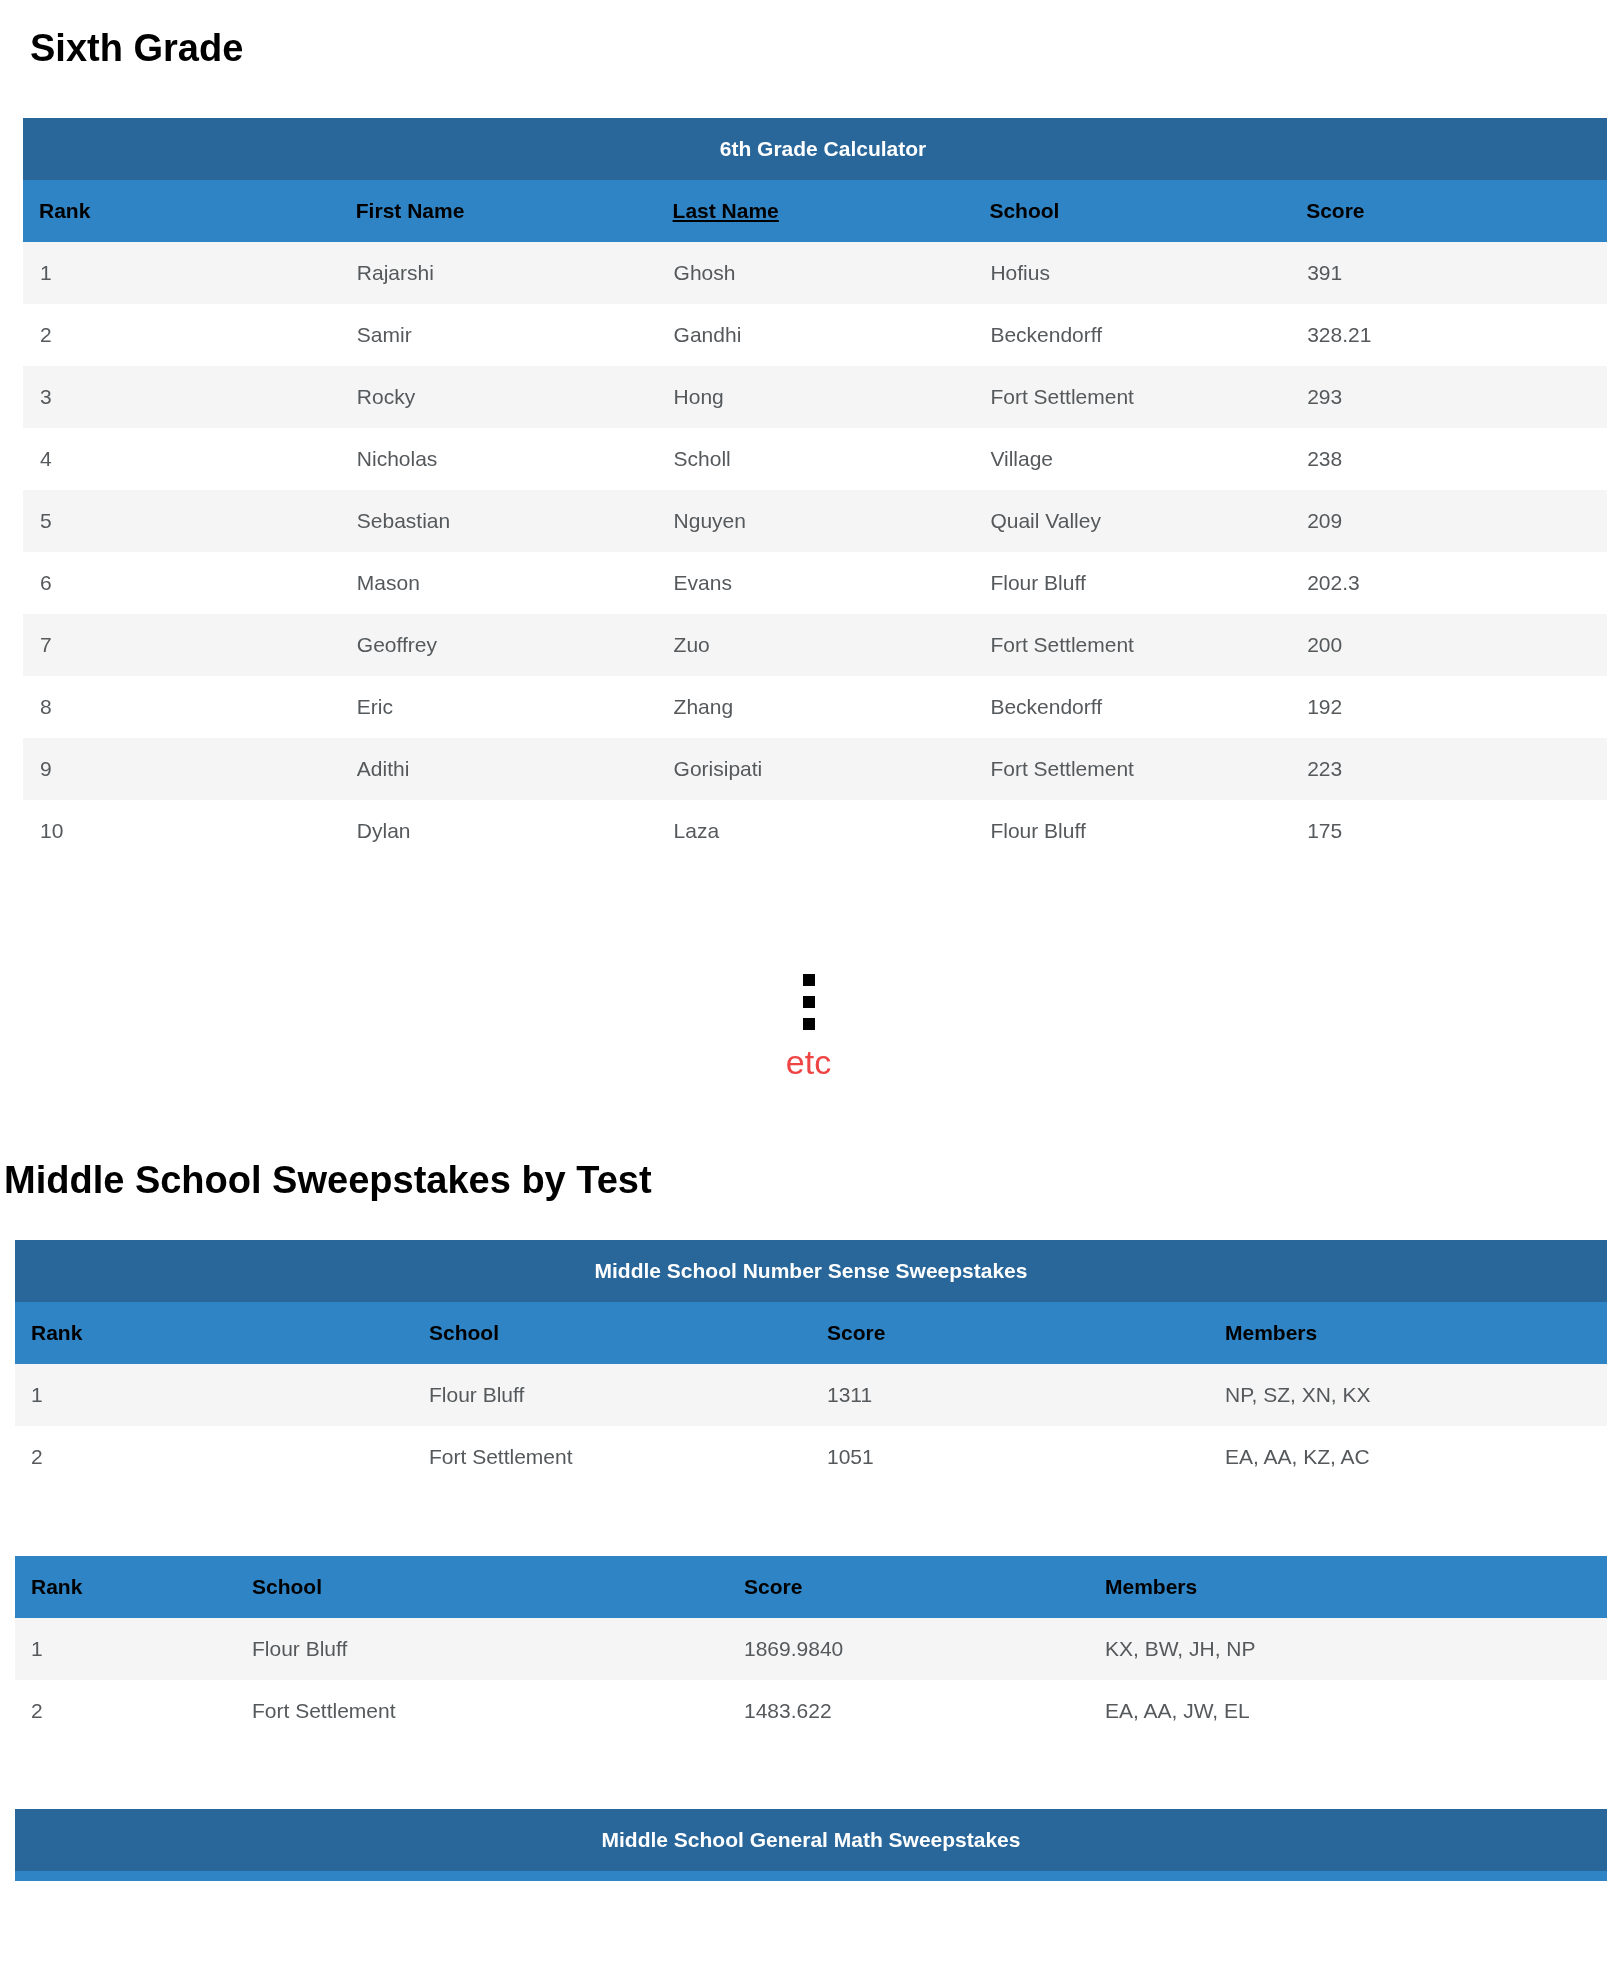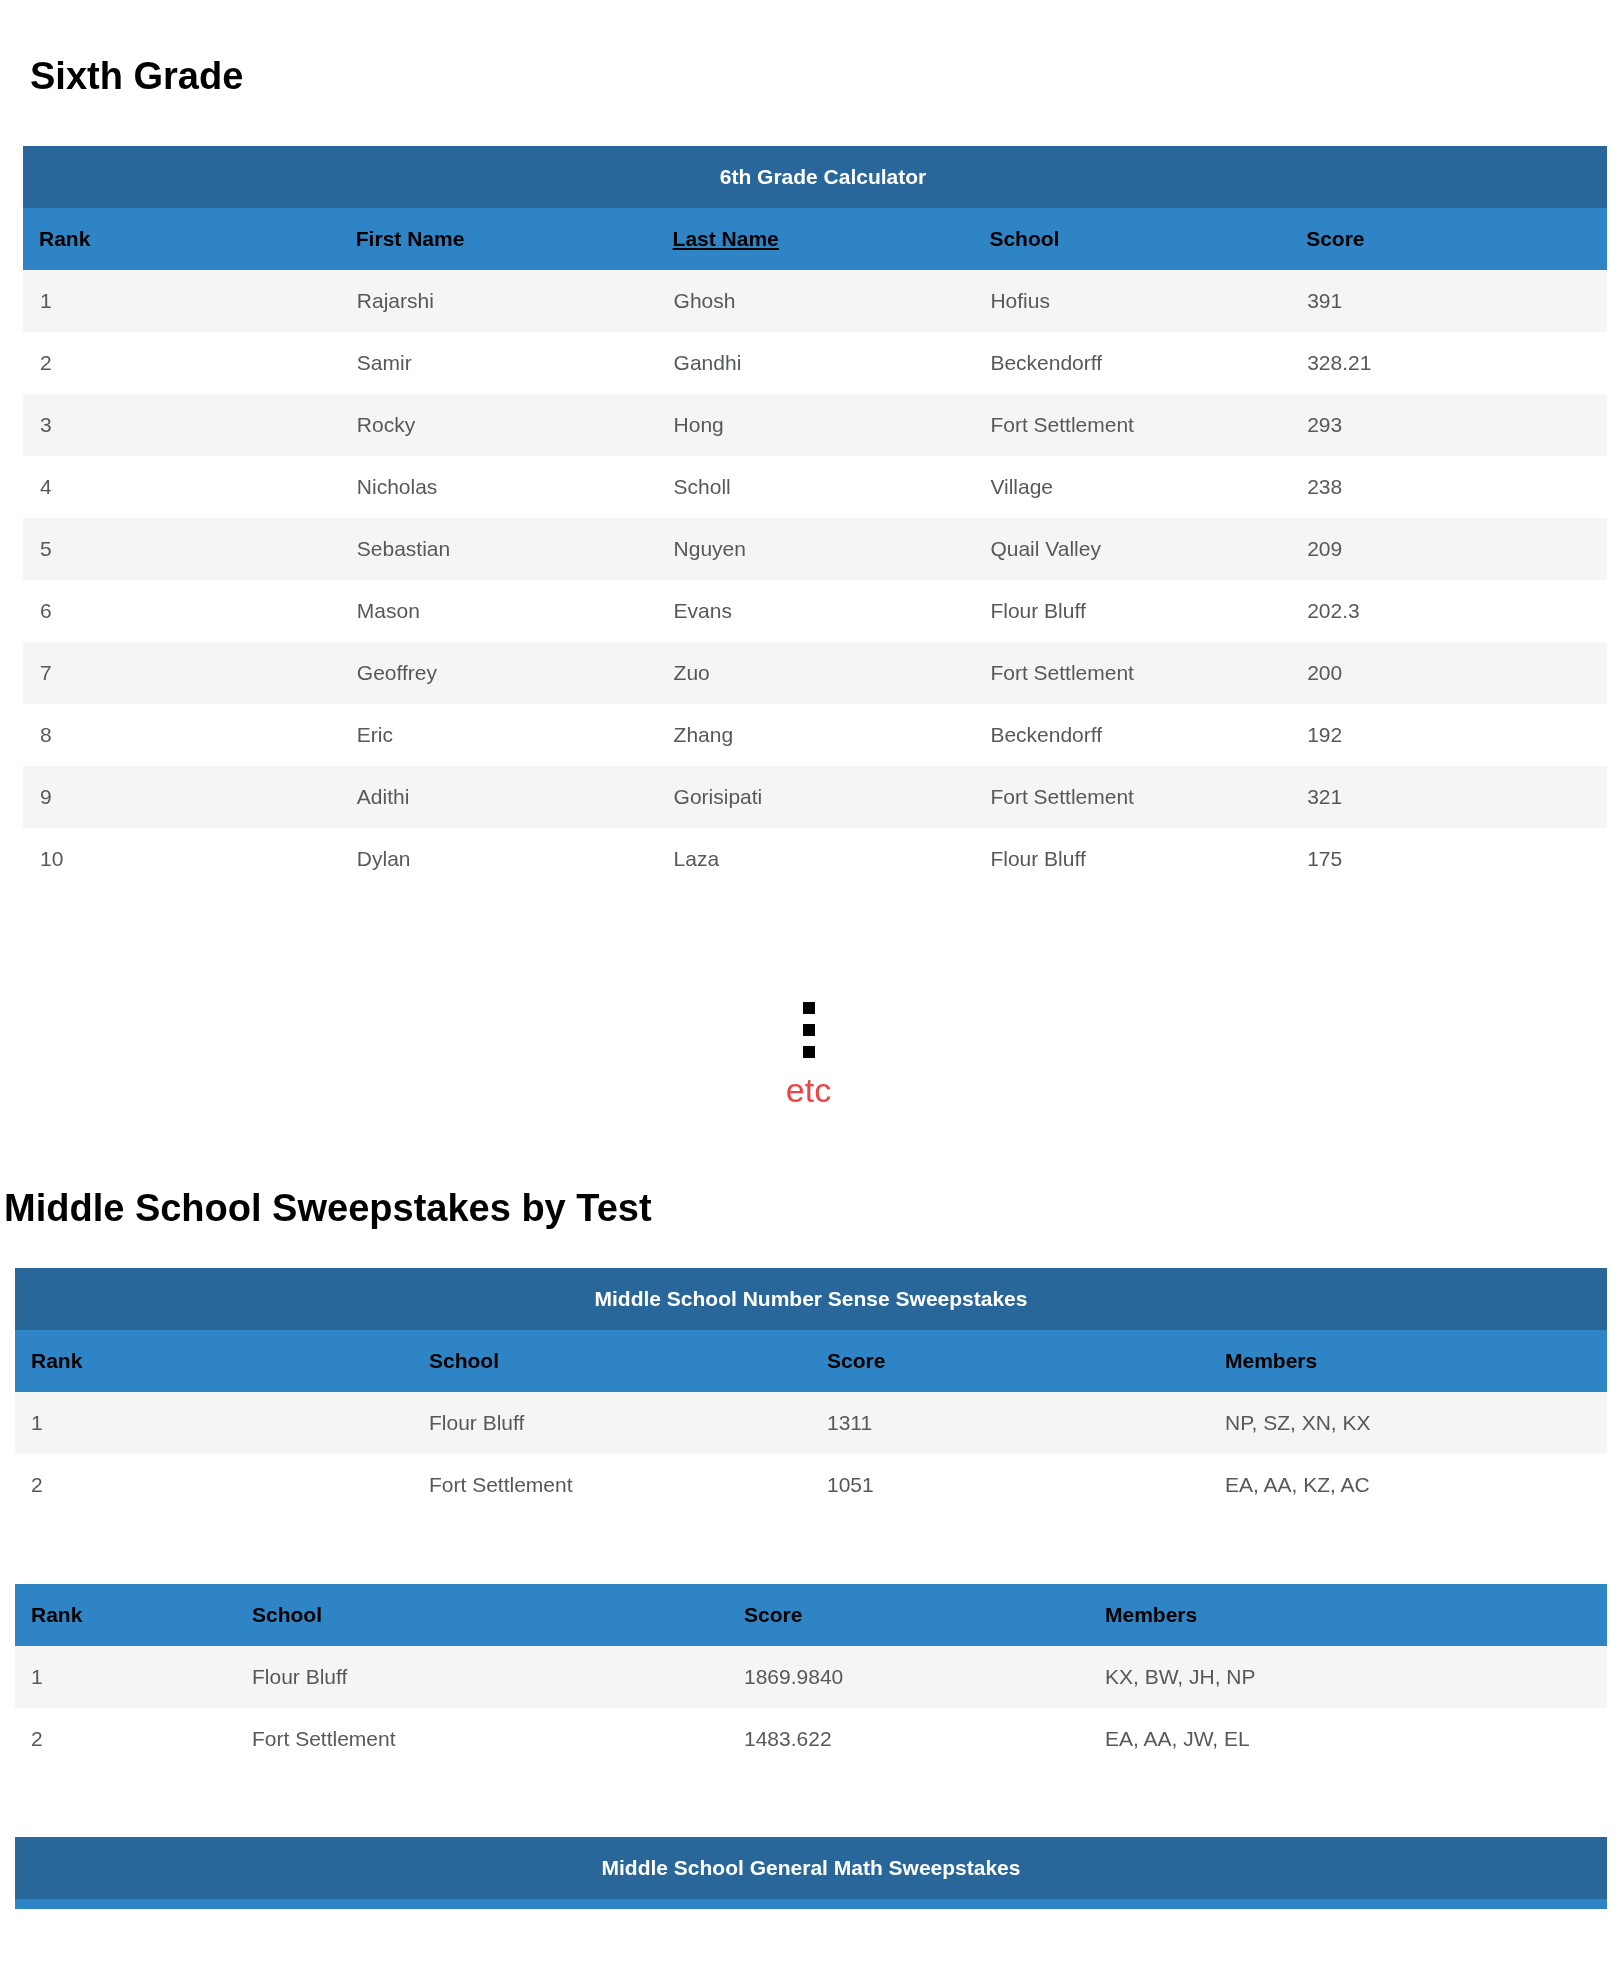--- a/index.html
+++ b/index.html
@@ -15,21 +15,21 @@
     background:#ffffff;
     font-family:"Liberation Sans", sans-serif;
   }
   h1.sec{
     font-size:38px;
     line-height:44px;
     font-weight:bold;
     color:#000;
     margin:0;
   }
-  #title-sixth{padding:26px 0 0 30px;margin-top:28px;}
+  #title-sixth{padding:26px 0 0 30px;}
   #title-ms{margin-top:76px;padding-left:4px;}
 
   table.tbl{
     border-collapse:collapse;
     table-layout:fixed;
   }
   .tbl th,.tbl td{
     box-sizing:border-box;
     text-align:left;
     vertical-align:middle;
@@ -180,21 +180,21 @@
           <td>Eric</td>
           <td>Zhang</td>
           <td>Beckendorff</td>
           <td>192</td>
         </tr>
         <tr>
           <td>9</td>
           <td>Adithi</td>
           <td>Gorisipati</td>
           <td>Fort Settlement</td>
-          <td>321</td>
+          <td>223</td>
         </tr>
         <tr>
           <td>10</td>
           <td>Dylan</td>
           <td>Laza</td>
           <td>Flour Bluff</td>
           <td>175</td>
         </tr>
       </tbody>
     </table>

